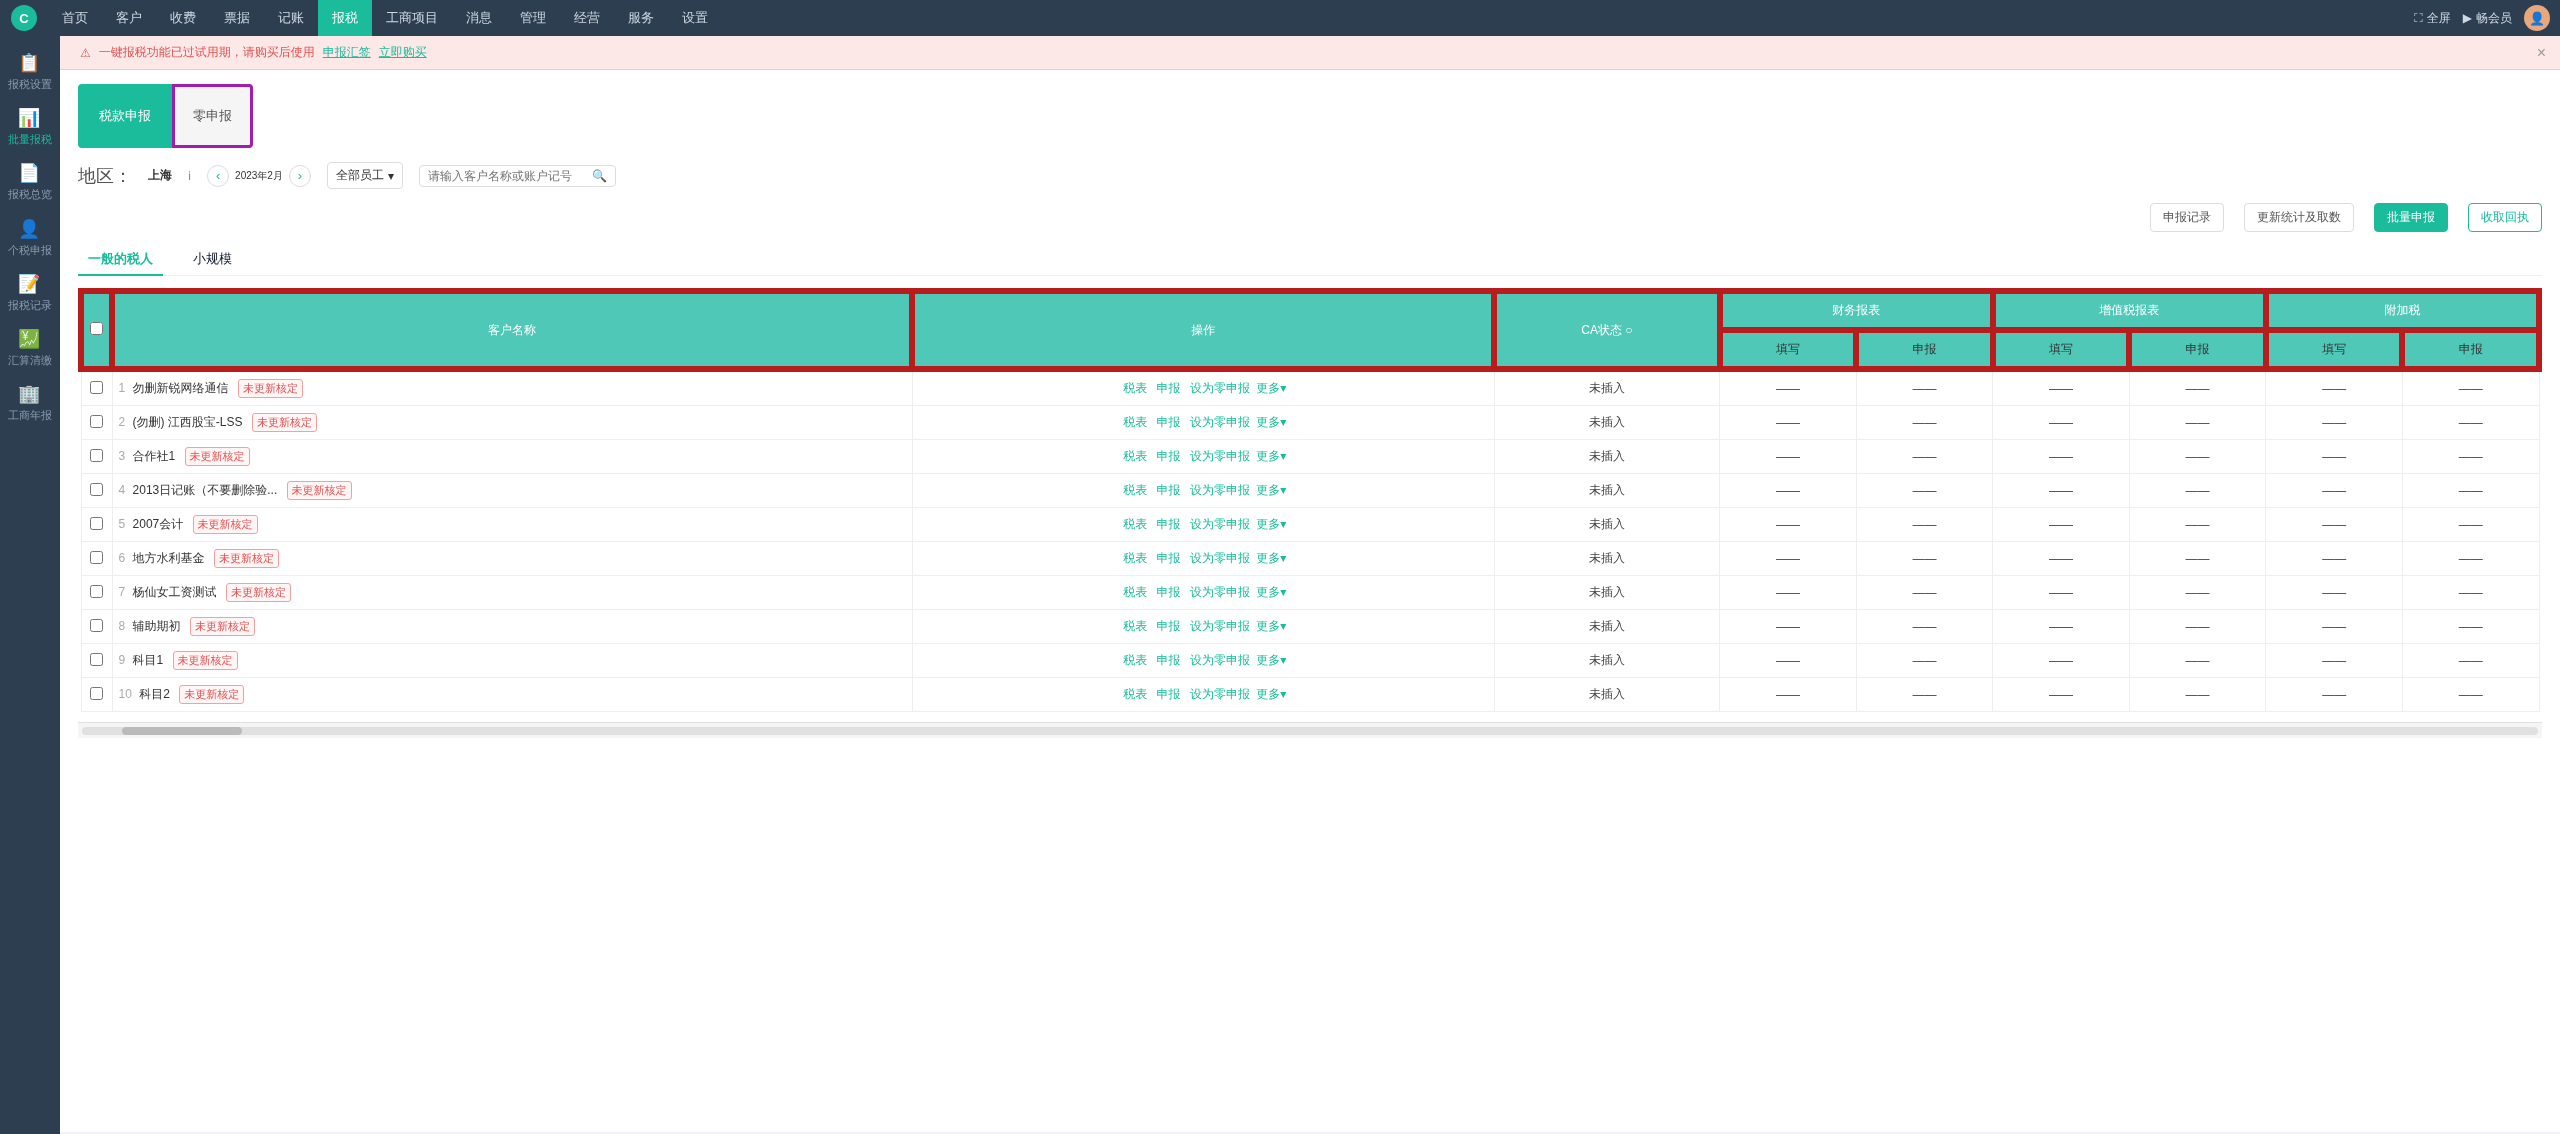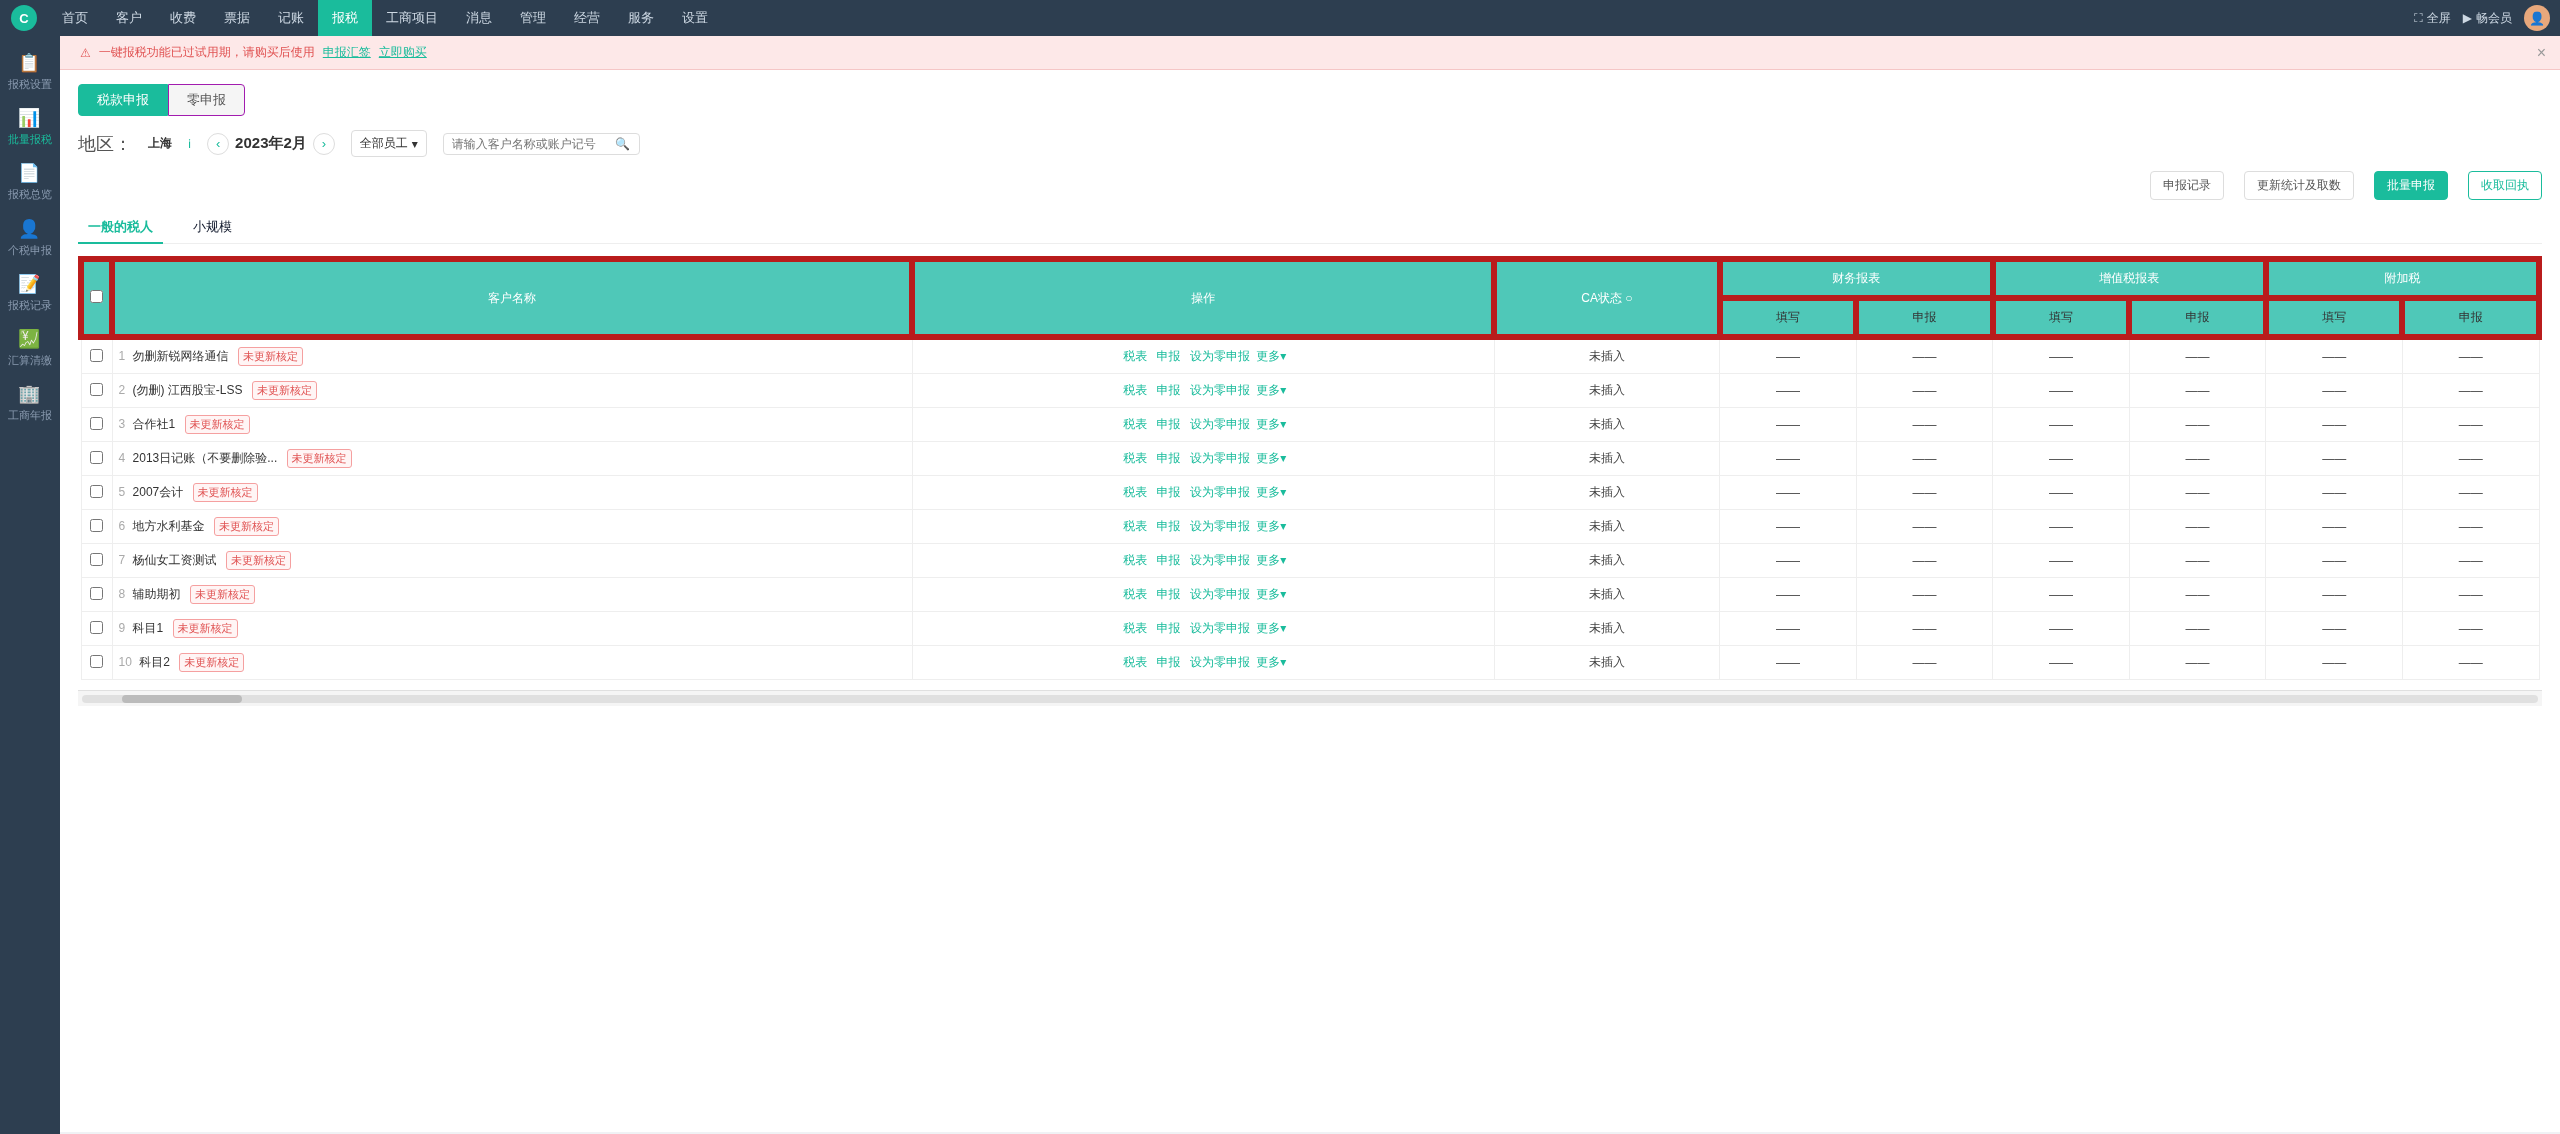--- a/index.html
+++ b/index.html
@@ -31,33 +31,33 @@
     
     .notif-bar { background: #fde8e8; border-bottom: 1px solid #f5c6c6; padding: 8px 20px; display: flex; align-items: center; gap: 8px; color: #e05252; font-size: 12px; position: relative; }
     .notif-bar a { color: #1abc9c; text-decoration: underline; cursor: pointer; }
     .notif-bar .close-btn { position: absolute; right: 14px; top: 50%; transform: translateY(-50%); cursor: pointer; color: #999; font-size: 16px; }
 
     
     .page-inner { background: #fff; margin: 0; padding: 14px 18px; min-height: calc(100% - 36px); }
 
     
     .tab-row { display: flex; gap: 0; margin-bottom: 14px; align-items: center; }
-    .tab-btn { padding: 6px 18px; border: 1px solid #a21caf; background: #f5f5f5; cursor: pointer; font-size: 13px; color: #555; }
+    .tab-btn { padding: 20px 18px; border: 3px solid #a21caf; background: #f5f5f5; cursor: pointer; font-size: 13px; color: #555; }
     .tab-btn:first-child { border-radius: 4px 0 0 4px; }
     .tab-btn:last-child { border-radius: 0 4px 4px 0; }
     .tab-btn.active { background: #1abc9c; color: #fff; border-color: #1abc9c; }
 
     
     .filter-row { display: flex; align-items: center; gap: 16px; margin-bottom: 14px; }
     .region-label { font-size: 18px; color: #555; }
     .region-val { font-size: 12px; color: #333; font-weight: bold; }
     .info-icon { color: #1abc9c; cursor: pointer; }
     .period-nav { display: flex; align-items: center; gap: 6px; }
     .period-arrow { width: 22px; height: 22px; border: 1px solid #ddd; background: #fff; border-radius: 50%; display: flex; align-items: center; justify-content: center; cursor: pointer; color: #1abc9c; font-size: 13px; }
-    .period-text { font-size: 15px; color: #333; font-weight: bold; }
+    .period-text { font-size: 10px; color: #333; font-weight: normal; }
     .staff-select { border: 1px solid #ddd; border-radius: 4px; padding: 4px 8px; font-size: 12px; color: #333; display: flex; align-items: center; gap: 4px; cursor: pointer; background: #fff; }
     .search-box { display: flex; align-items: center; border: 1px solid #ddd; border-radius: 4px; padding: 3px 8px; background: #fff; gap: 4px; }
     .search-box input { border: none; outline: none; font-size: 12px; width: 160px; color: #666; }
     .search-icon { color: #aaa; cursor: pointer; }
 
     
     .action-row { display: flex; align-items: center; gap: 20px; margin-bottom: 12px; justify-content: flex-end; }
     .action-btn { padding: 5px 12px; border-radius: 4px; font-size: 12px; cursor: pointer; border: 1px solid #ddd; background: #fff; color: #555; }
     .action-btn.primary { background: #1abc9c; border-color: #1abc9c; color: #fff; }
     .action-btn.outline { background: #fff; border-color: #1abc9c; color: #1abc9c; }

